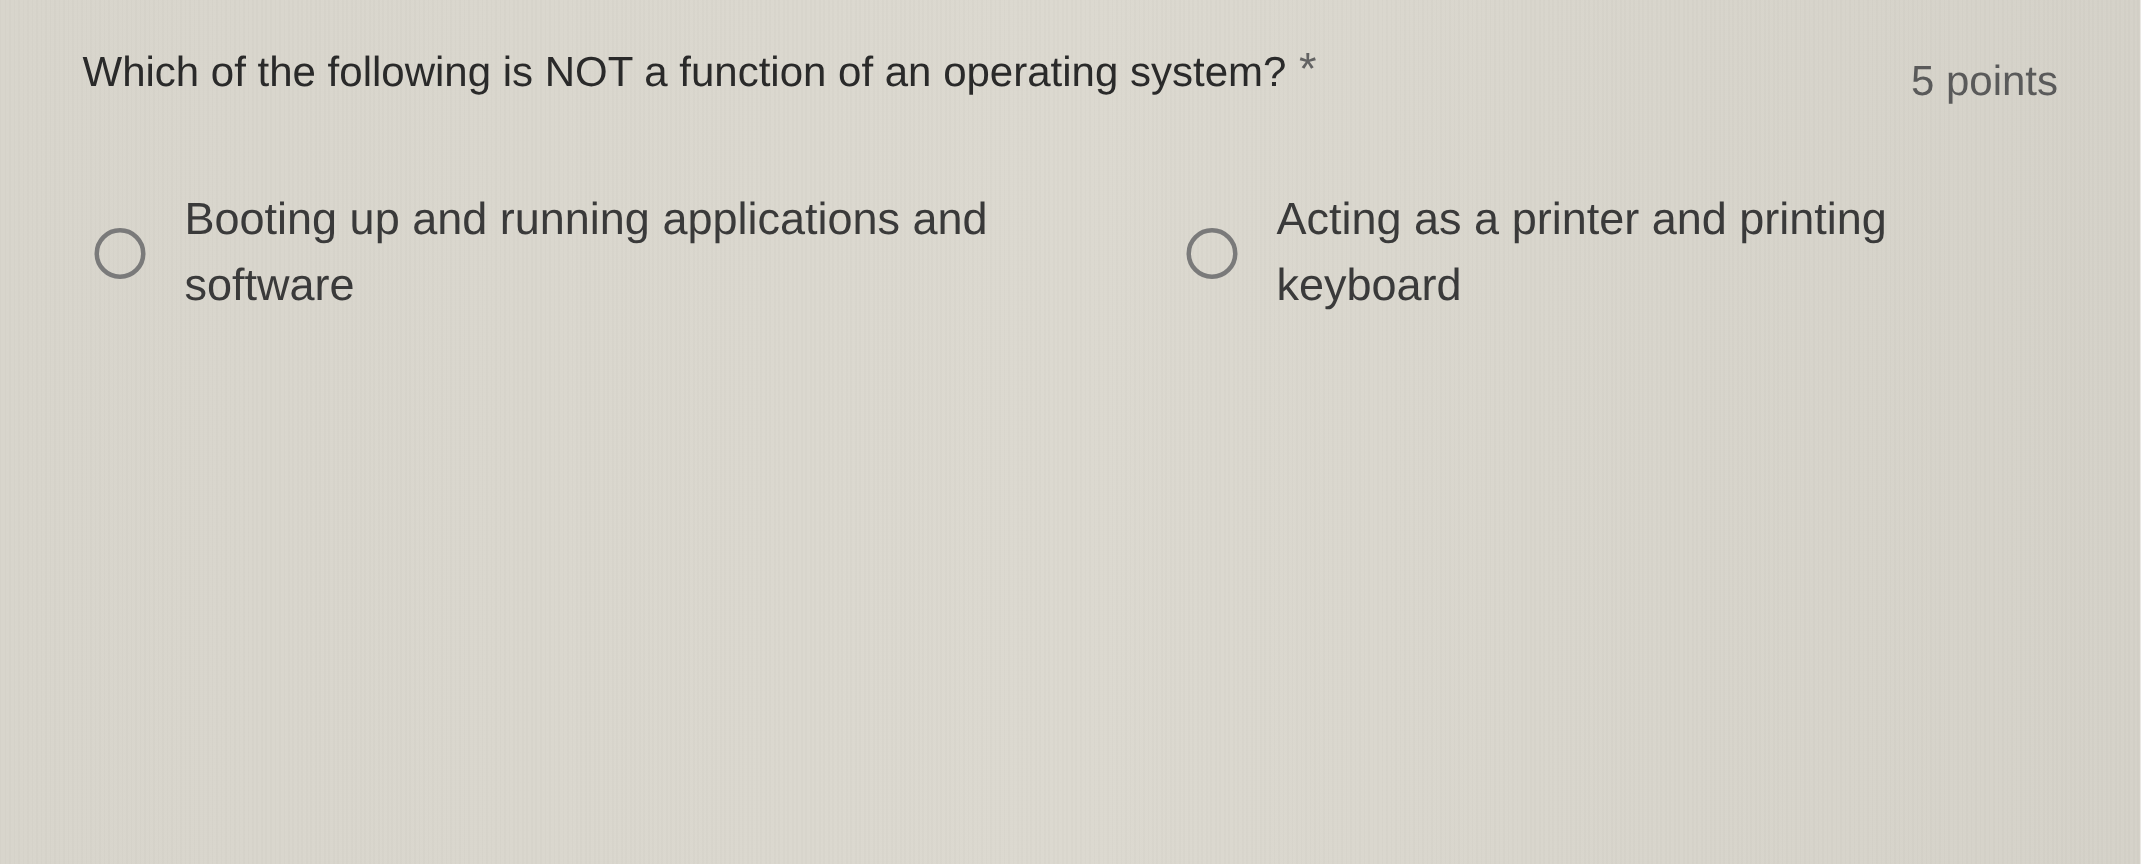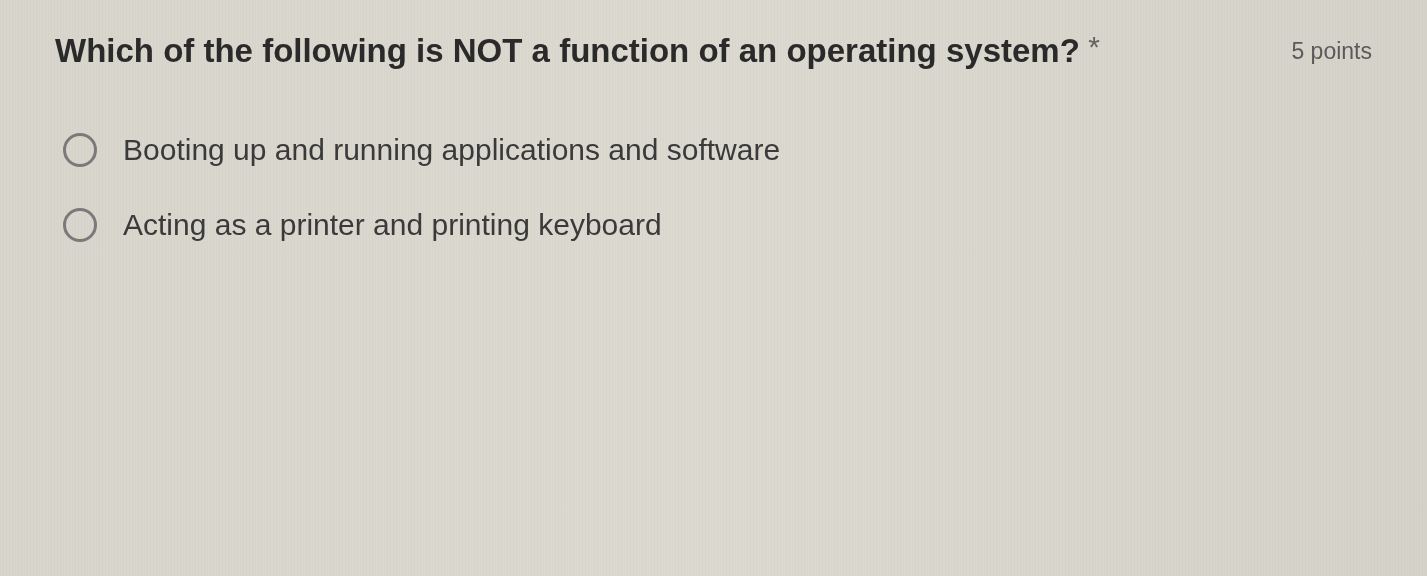--- a/index.html
+++ b/index.html
@@ -30,41 +30,41 @@
       padding: 30px 55px 0 55px;
       position: relative;
     }
     .header {
       display: flex;
       justify-content: space-between;
       align-items: flex-start;
       margin-bottom: 55px;
     }
     .question-text {
-      font-size: 33px;
+      font-size: 28px;
       color: #2a2a2a;
-      font-weight: 700;
+      font-weight: 400;
       line-height: 1.3;
     }
     .required-asterisk {
       color: #636363;
       font-size: 30px;
       margin-left: 4px;
       vertical-align: top;
     }
     .points {
-      font-size: 23px;
+      font-size: 28px;
       color: #5a5a5a;
       white-space: nowrap;
       margin-left: 60px;
       padding-top: 8px;
     }
     .options {
       display: flex;
-      flex-direction: column;
+      flex-direction: row;
       gap: 32px;
       padding-left: 8px;
     }
     .option {
       display: flex;
       align-items: center;
       gap: 26px;
       cursor: pointer;
     }
     .option.multiline {

